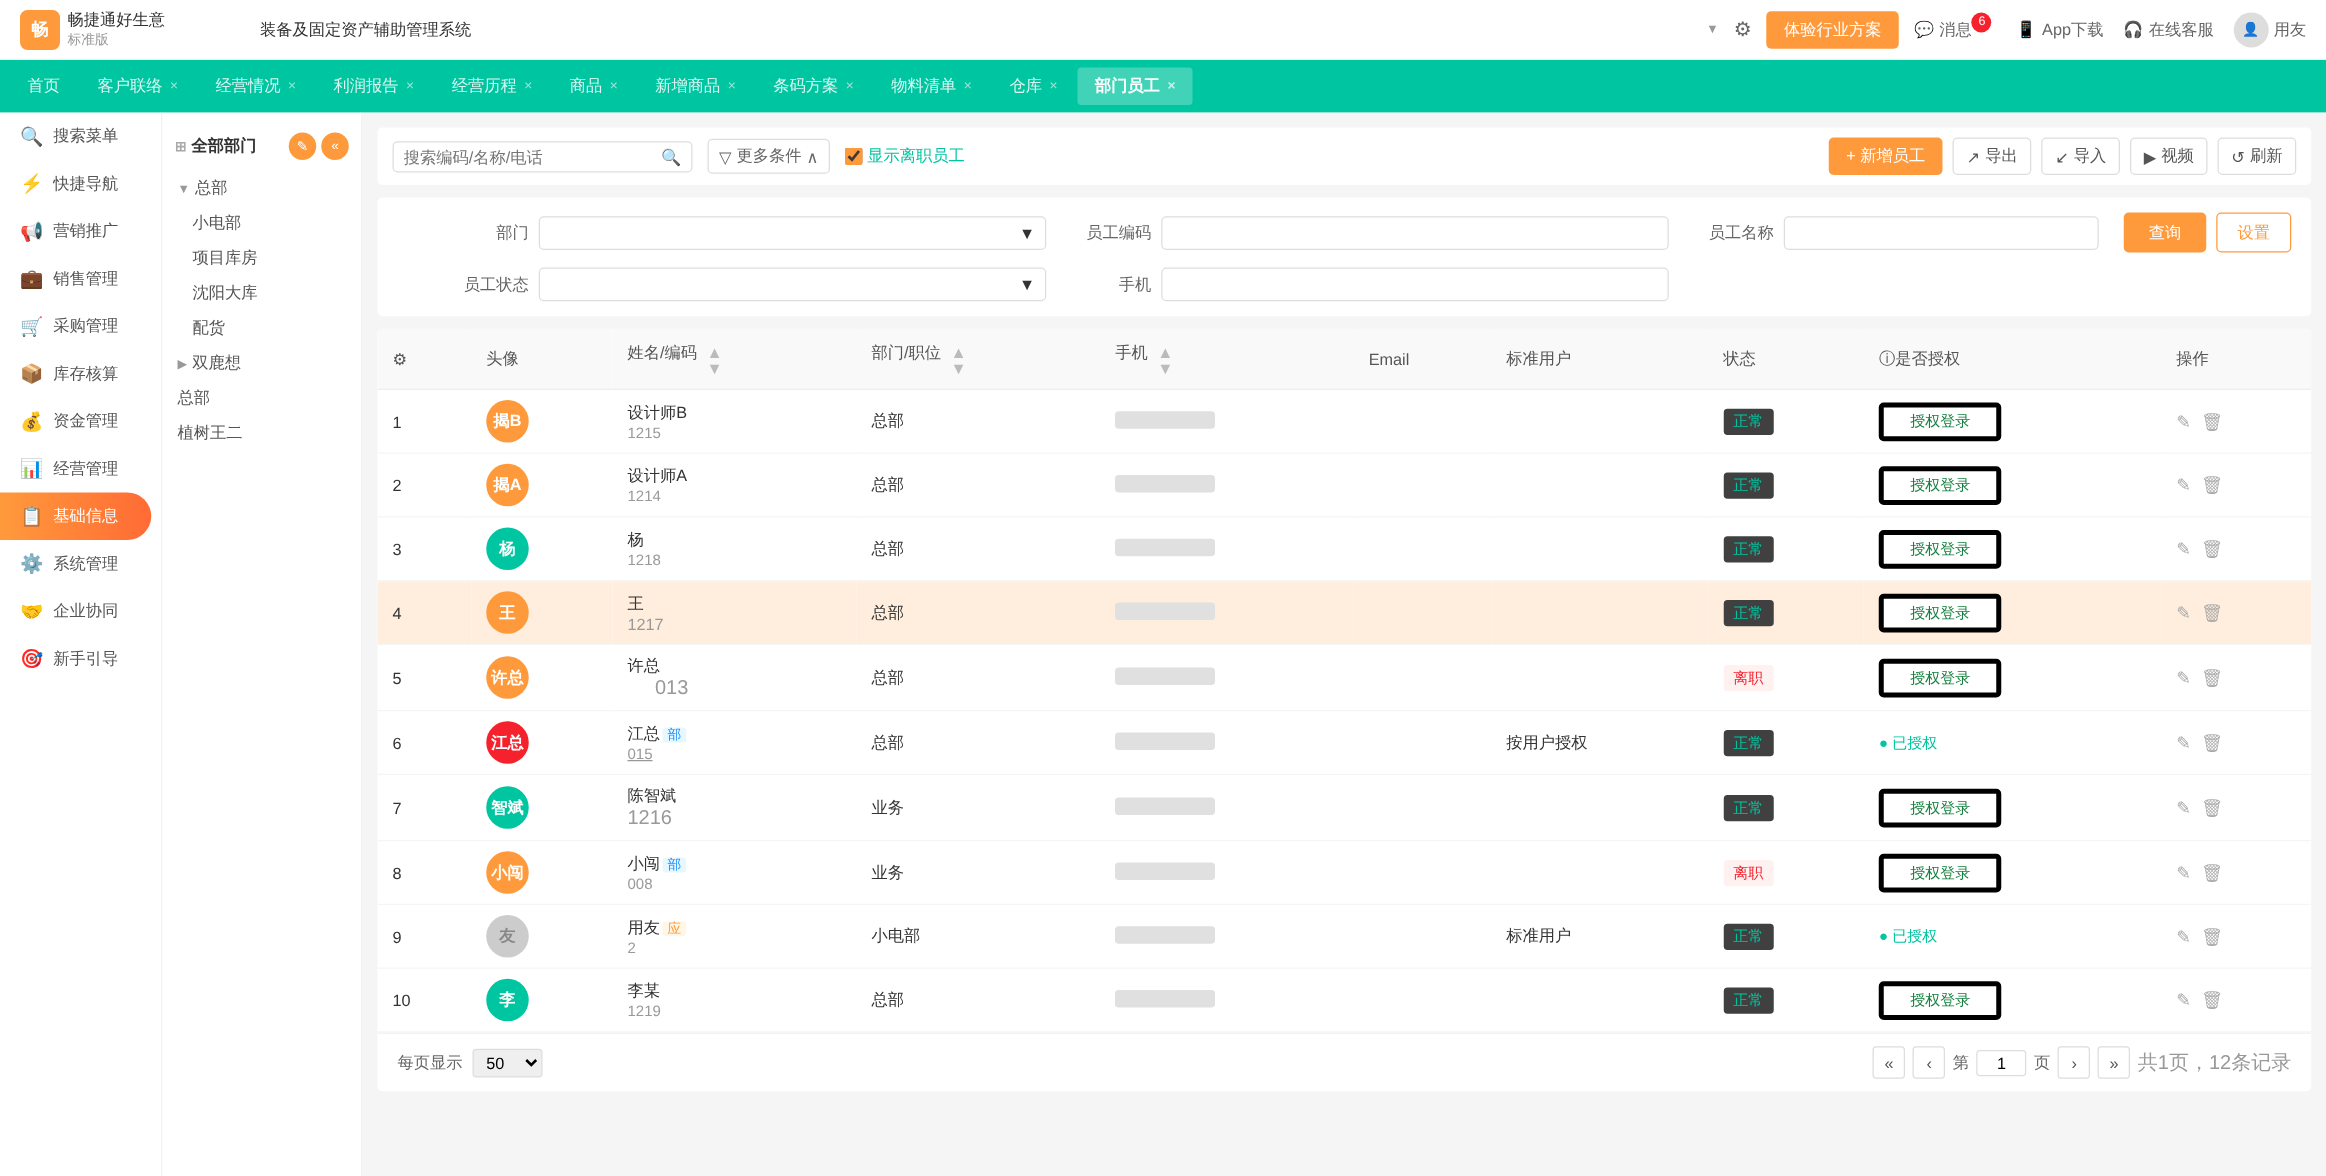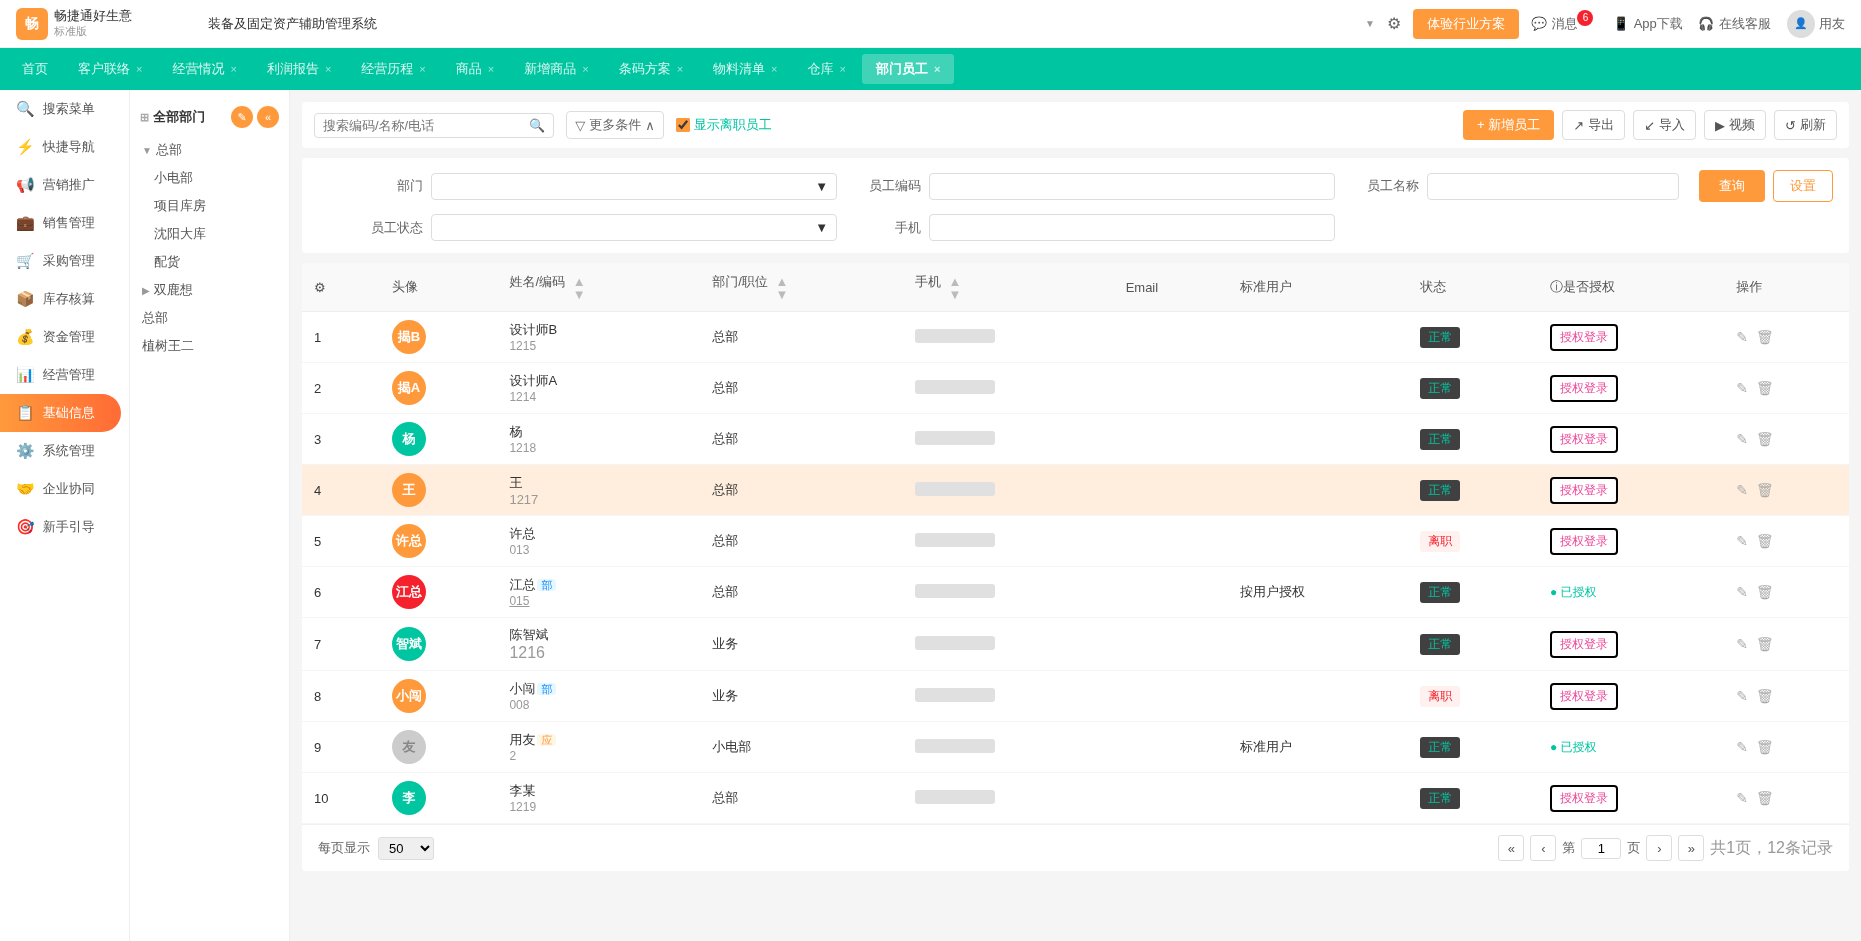--- a/index.html
+++ b/index.html
@@ -71,21 +71,21 @@
     table { width: 100%; border-collapse: collapse; }
     thead tr { background: #f9f9f9; border-bottom: 1px solid #eee; }
     thead th { padding: 10px 12px; color: #555; font-weight: normal; font-size: 13px; text-align: left; white-space: nowrap; }
     tbody tr { border-bottom: 1px solid #f5f5f5; }
     tbody tr.highlighted { background: #ffeedd; }
     tbody td { padding: 8px 12px; color: #333; font-size: 13px; vertical-align: middle; }
     .avatar-circle { width: 34px; height: 34px; border-radius: 50%; display: flex; align-items: center; justify-content: center; color: white; font-size: 13px; font-weight: bold; }
     .status-badge { display: inline-block; padding: 2px 8px; border-radius: 3px; font-size: 12px; }
     .status-normal { background: #404040; color: #00c5a1; }
     .status-resigned { background: #fff1f0; color: #f5222d; }
-    .btn-auth { background: white; color: #ec4899; border: 2px solid #000000; border-radius: 4px; padding: 3px 8px; cursor: pointer; font-size: 12px; }
+    .btn-auth { background: white; color: #15803d; border: 4px solid #000000; border-radius: 4px; padding: 3px 21px; cursor: pointer; font-size: 12px; }
     .authorized { color: #00c5a1; font-size: 12px; display: flex; align-items: center; gap: 4px; }
     .action-btns { display: flex; gap: 8px; }
     .action-btn { color: #aaa; cursor: pointer; font-size: 14px; }
     .blurred { background: #e0e0e0; border-radius: 3px; height: 14px; width: 80px; display: inline-block; }
     .tag-blue { background: #e6f7ff; color: #1890ff; border-radius: 3px; padding: 0 4px; font-size: 11px; margin-left: 2px; }
     .tag-orange { background: #fff7e6; color: #ff9a3c; border-radius: 3px; padding: 0 4px; font-size: 11px; margin-left: 2px; }
 
     
     .pagination { display: flex; align-items: center; justify-content: space-between; padding: 10px 16px; background: white; border-top: 1px solid #f0f0f0; }
     .per-page { display: flex; align-items: center; gap: 8px; color: #666; font-size: 13px; }
@@ -423,21 +423,21 @@
         </div>
       </td>
     </tr>
               <tr>
       <td>5</td>
       <td>
         <div class="avatar-circle" style="background:#ff9a3c; color:white;">许总</div>
       </td>
       <td>
         <div><span>许总</span></div>
-        <div style="color:#999; font-size:12px;">013</div>
+        <div style="color:#999; font-size:16px;margin-left:22px;">013</div>
       </td>
       <td>总部</td>
       <td><span class="blurred"></span></td>
       <td></td>
       <td></td>
       <td>
         <span class="status-badge status-resigned">离职</span>
       </td>
       <td><button class="btn-auth">授权登录</button></td>
       <td>

